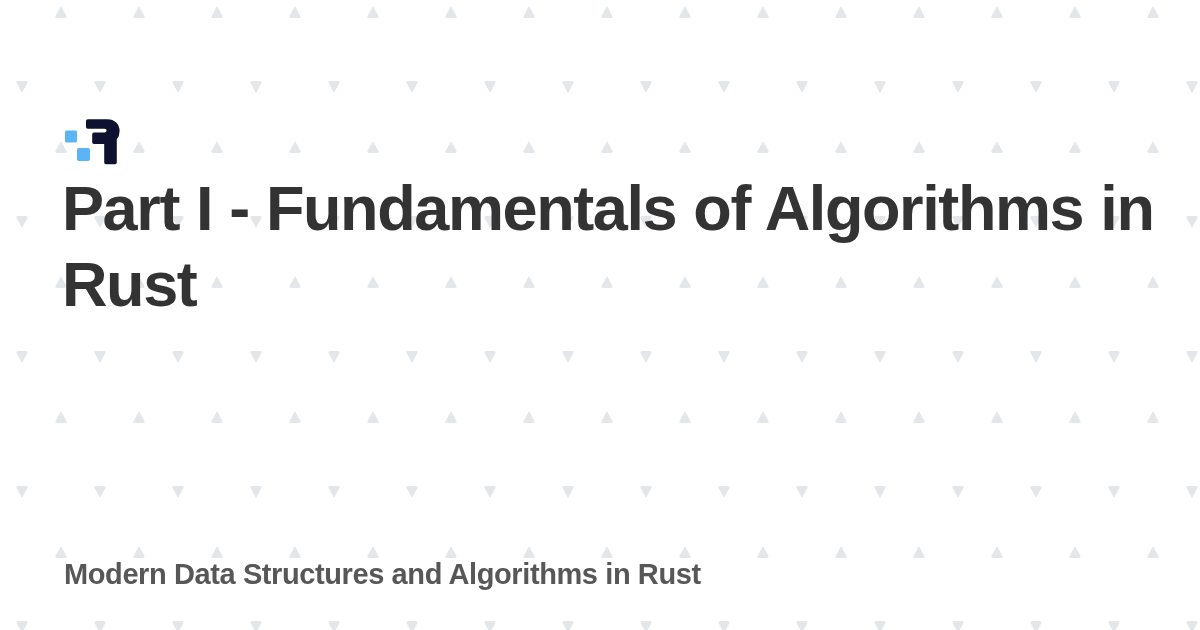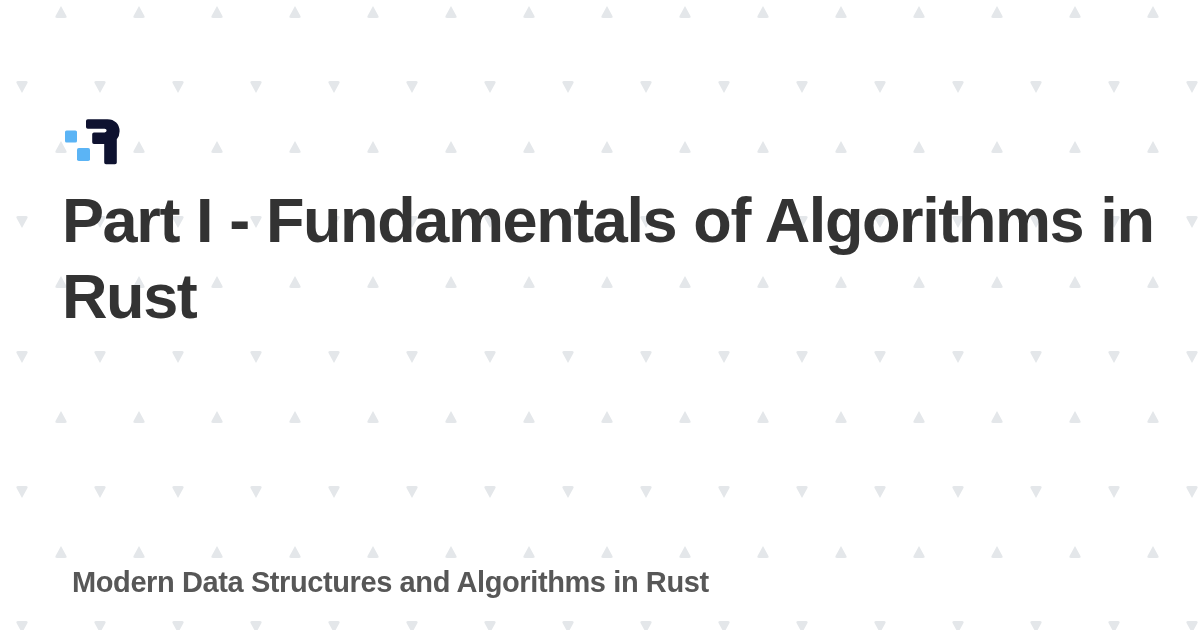--- a/index.html
+++ b/index.html
@@ -48,37 +48,37 @@
     position: absolute;
     left: 64px;
     top: 118px;
     width: 64px;
     height: 48px;
   }
 
   #page-title {
     position: absolute;
     left: 62px;
-    top: 182px;
+    top: 170px;
     width: 1120px;
     margin: 0;
     font-family: "Liberation Sans", sans-serif;
     font-size: 63px;
     line-height: 76px;
     font-weight: bold;
     letter-spacing: -1.4px;
     color: #333333;
     word-spacing: 1px;
   }
 
   #page-subtitle {
     position: absolute;
     left: 64px;
     top: 554px;
-    margin: 8px;
+    margin: 0;
     font-family: "Liberation Sans", sans-serif;
     font-size: 29px;
     line-height: 40px;
     font-weight: bold;
     letter-spacing: -0.4px;
     color: #575757;
   }
 </style>
 </head>
 <body>

